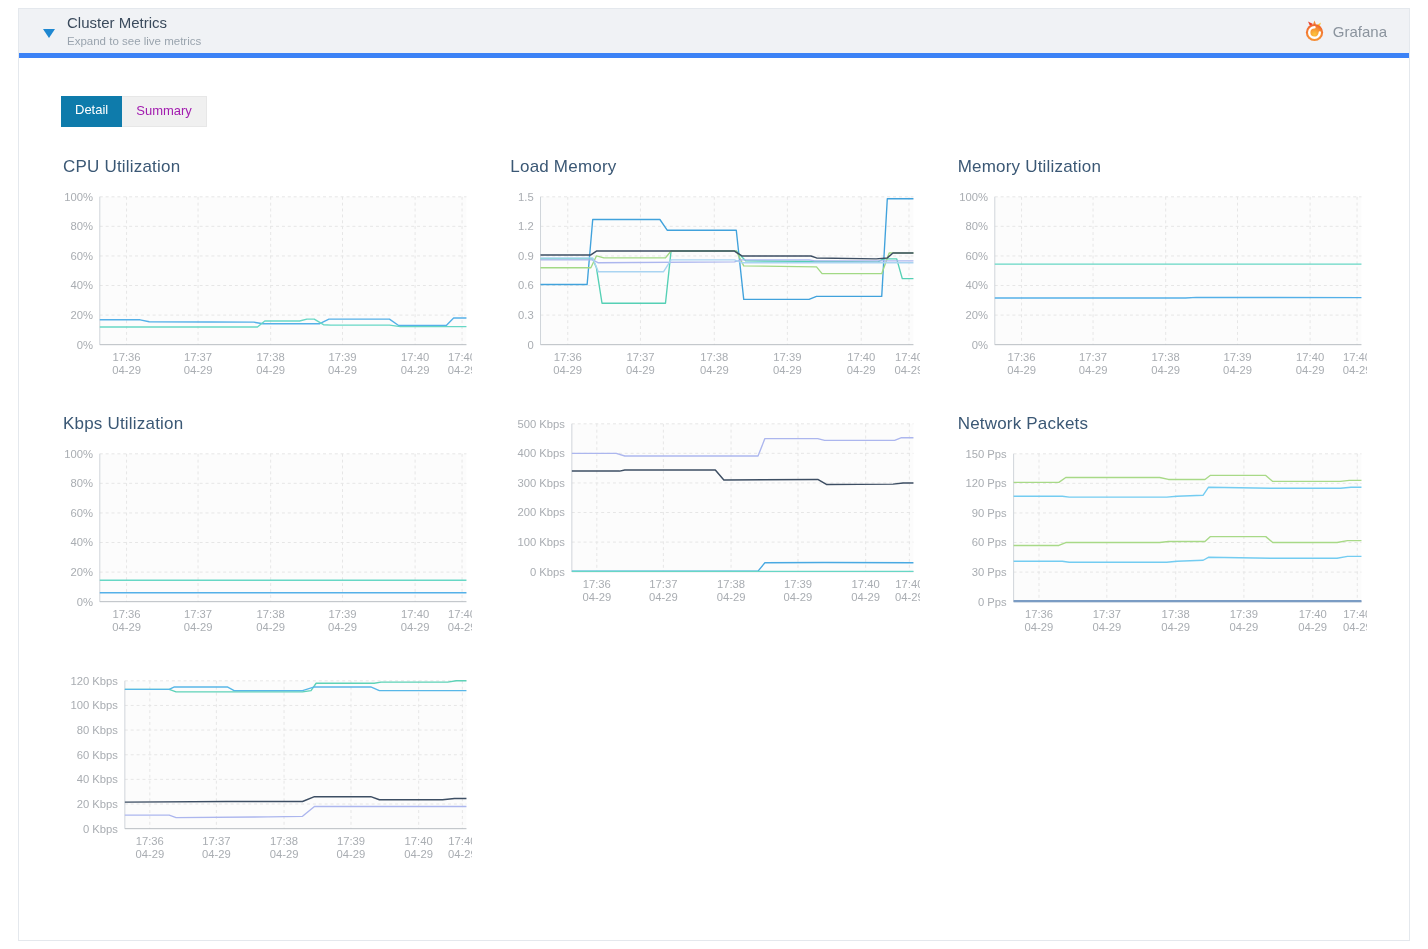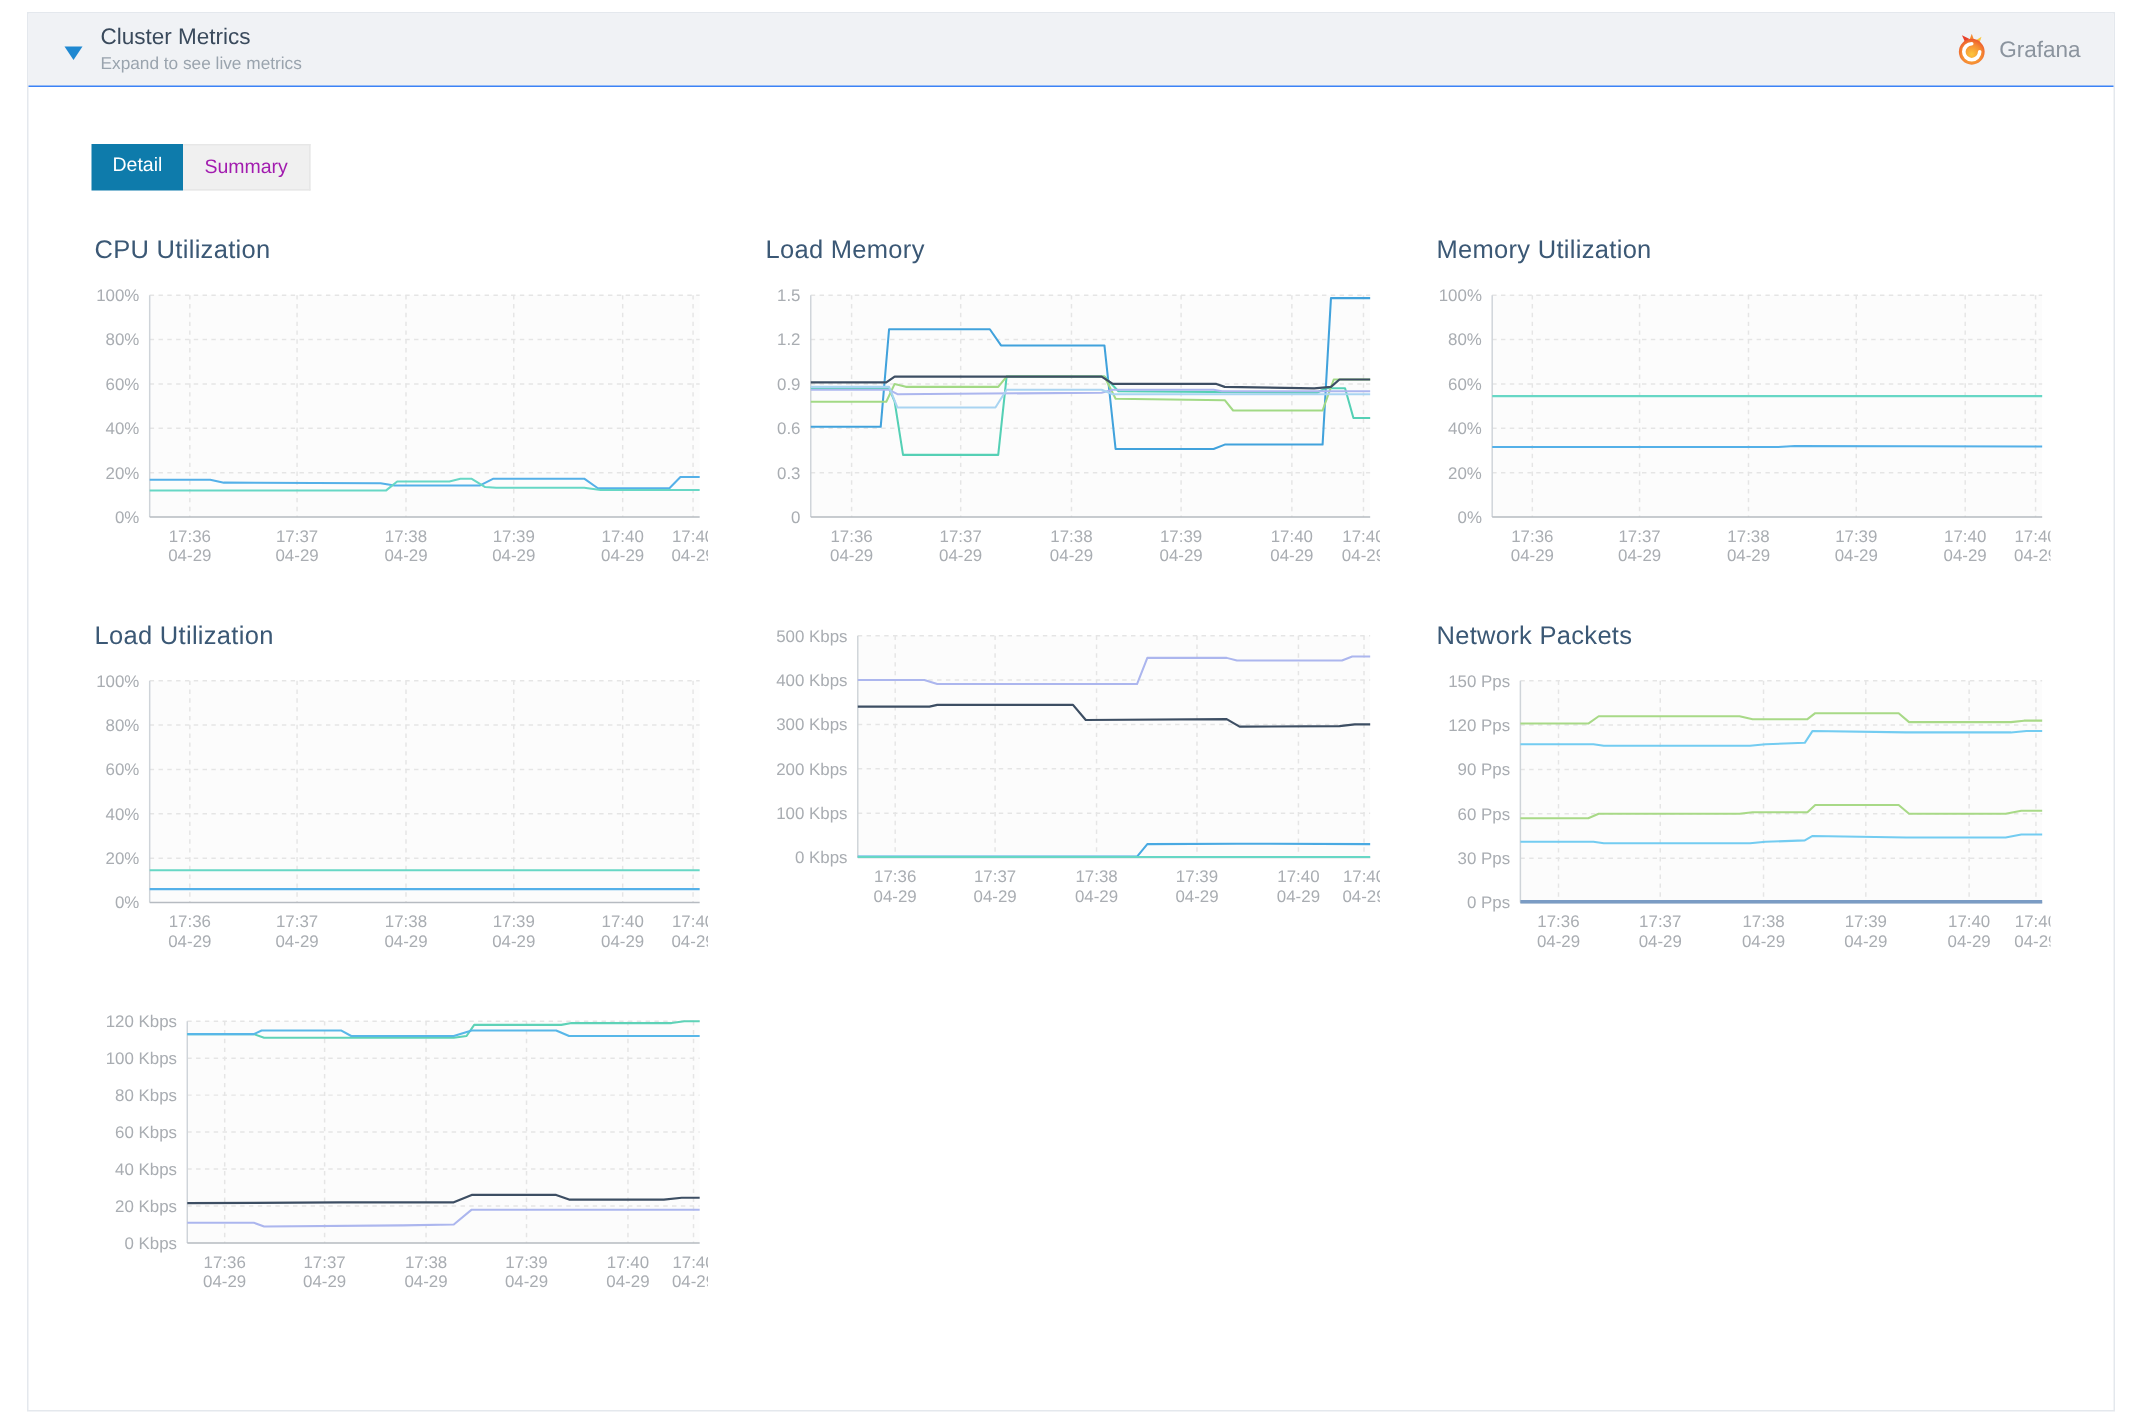--- a/index.html
+++ b/index.html
@@ -1,21 +1,21 @@
 <!DOCTYPE html>
 <html><head>
 <meta charset="utf-8">
 <style>
   * { box-sizing: border-box; }
   html,body { margin:0; padding:0; width:1428px; height:949px; background:#fff;
     font-family:"Liberation Sans", sans-serif; overflow:hidden; }
   .panel { position:absolute; left:18px; top:8px; width:1392px; height:933px;
     background:#fff; border:1px solid #e4e8ed; }
   
-  .panel-header { height:49px; background:#f0f2f5; border-bottom:1px solid #3b82f6;
+  .panel-header { height:49px; background:#f0f2f5; border-bottom:5px solid #3b82f6;
     display:flex; align-items:center; padding:0 22px; }
   .collapse-tri { width:0; height:0; border-left:6px solid transparent; border-right:6px solid transparent;
     border-top:9px solid #1f88d1; margin:4px 12px 0 2px; cursor:pointer; }
   .hdr-titles { display:flex; flex-direction:column; }
   .hdr-title { font-size:15px; color:#3a4a5c; line-height:18px; }
   .hdr-sub { font-size:11.5px; color:#9aa4ae; line-height:14px; margin-top:2px; }
   .hdr-brand { margin-left:auto; display:flex; align-items:center; gap:7px; cursor:pointer; }
   .hdr-brand span { font-size:15px; color:#8b949e; }
   
   .toolbar { margin:38px 42px 0 42px; display:flex; align-items:center; justify-content:space-between;gap:36px; }
@@ -188,21 +188,21 @@
           <line x1="409.5072" y1="10" x2="409.5072" y2="161" stroke="#e5e5e5" stroke-dasharray="3 3" stroke-width="1"></line>
           <text x="409.5072" y="178" text-anchor="middle" font-size="11.5" fill="#a9adb2">17:40</text>
           <text x="409.5072" y="191" text-anchor="middle" font-size="11.5" fill="#a9adb2">04-29</text>
           <line x1="39.6" y1="10" x2="39.6" y2="161" stroke="#cfd4d9" stroke-width="1"></line>
           <line x1="39.6" y1="161" x2="414" y2="161" stroke="#b6bbc1" stroke-width="1"></line>
           <polyline points="39.6,78.7 414.0,78.7" fill="none" stroke="#67d7c5" stroke-width="1.4" stroke-linejoin="round"></polyline>
           <polyline points="39.6,113.4 234.3,113.4 245.5,112.7 414.0,113.0" fill="none" stroke="#54b0e8" stroke-width="1.4" stroke-linejoin="round"></polyline>
         </svg>
     </section>
     <section class="chart">
-      <h3>Load Utilization</h3>
+      <h3>Kbps Utilization</h3>
       <svg viewBox="0 0 420 205">
           <rect x="39.6" y="10" width="374.4" height="151" fill="#fcfcfc"></rect>
           <text x="32.6" y="165" text-anchor="end" font-size="11.5" fill="#a9adb2">0%</text>
           <line x1="39.6" y1="130.8" x2="414" y2="130.8" stroke="#e5e5e5" stroke-dasharray="3 3" stroke-width="1"></line>
           <text x="32.6" y="134.8" text-anchor="end" font-size="11.5" fill="#a9adb2">20%</text>
           <line x1="39.6" y1="100.6" x2="414" y2="100.6" stroke="#e5e5e5" stroke-dasharray="3 3" stroke-width="1"></line>
           <text x="32.6" y="104.6" text-anchor="end" font-size="11.5" fill="#a9adb2">40%</text>
           <line x1="39.6" y1="70.4" x2="414" y2="70.4" stroke="#e5e5e5" stroke-dasharray="3 3" stroke-width="1"></line>
           <text x="32.6" y="74.4" text-anchor="end" font-size="11.5" fill="#a9adb2">60%</text>
           <line x1="39.6" y1="40.19999999999999" x2="414" y2="40.19999999999999" stroke="#e5e5e5" stroke-dasharray="3 3" stroke-width="1"></line>

